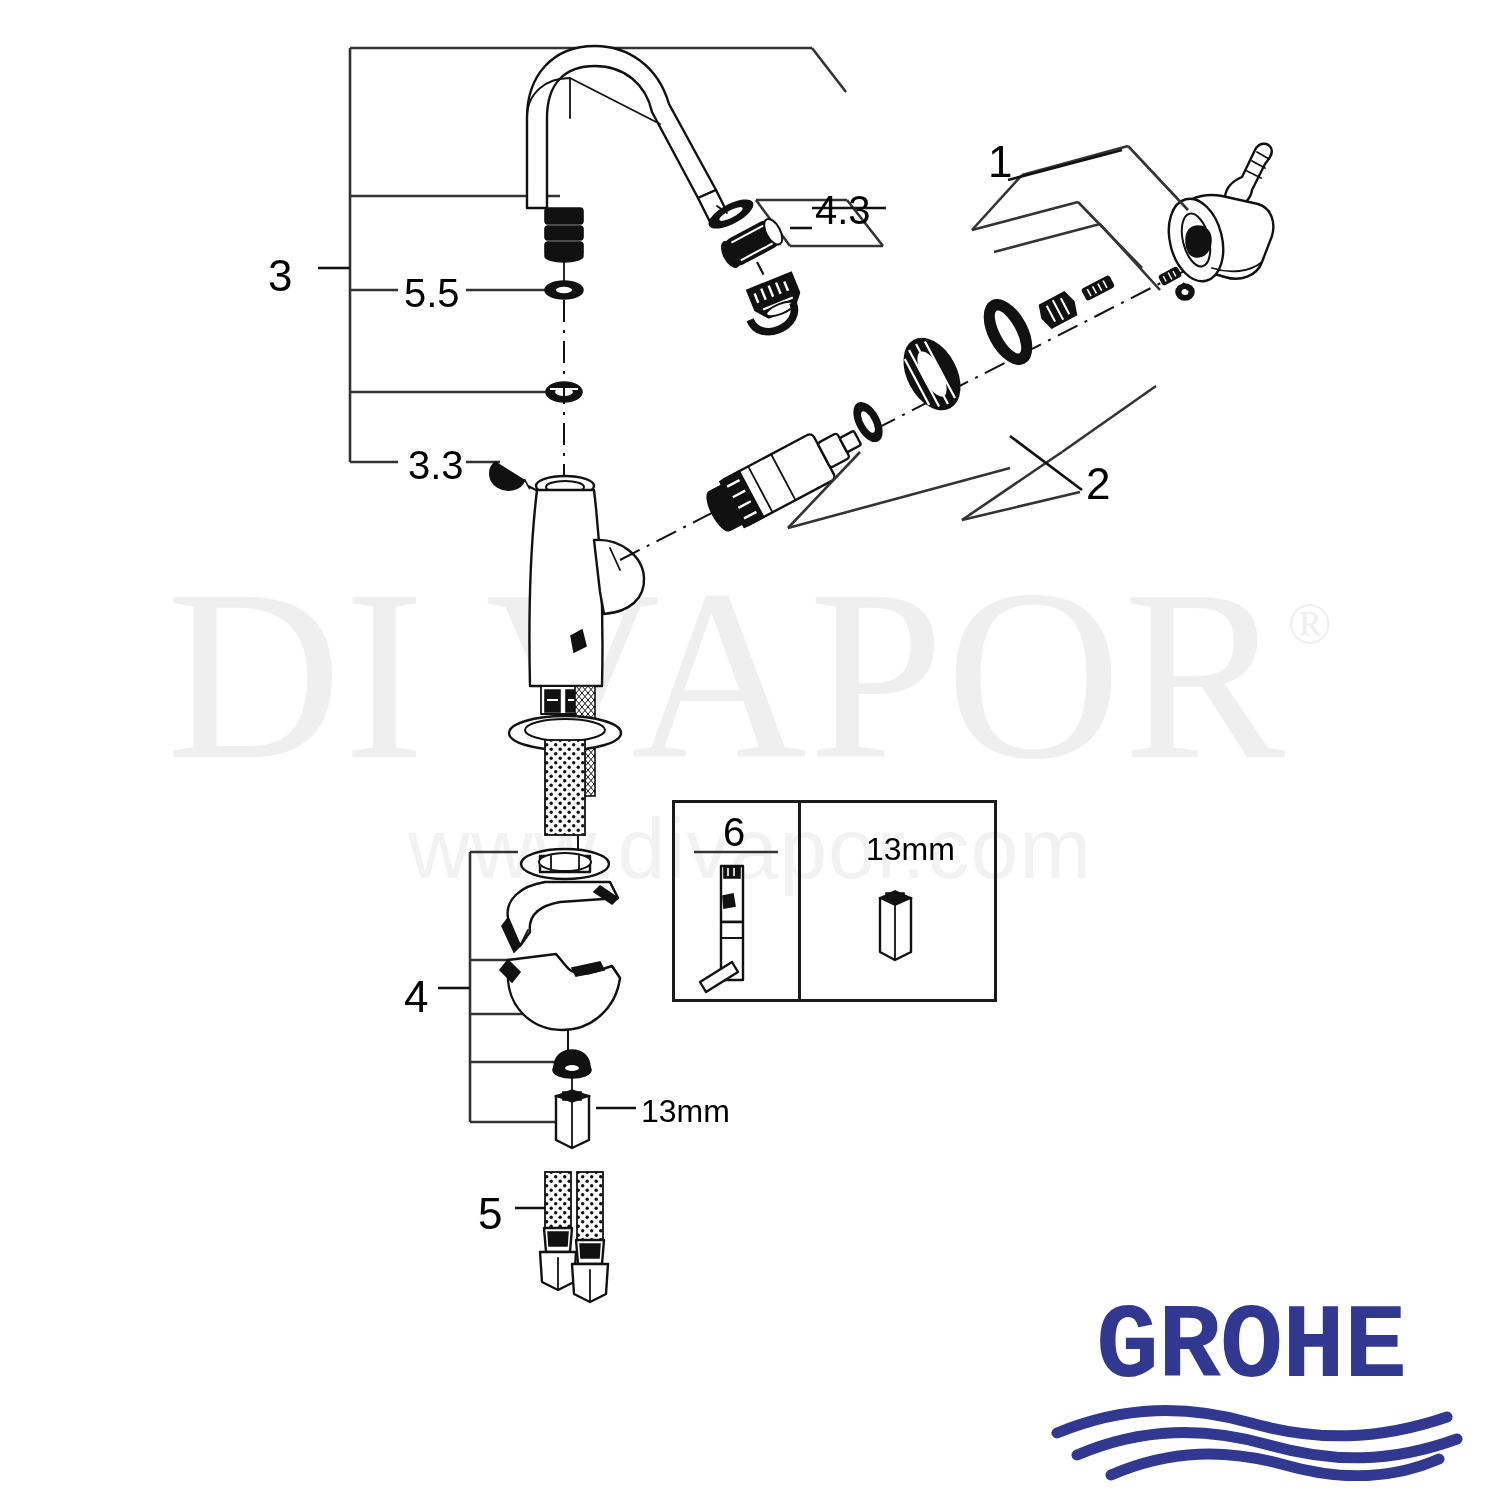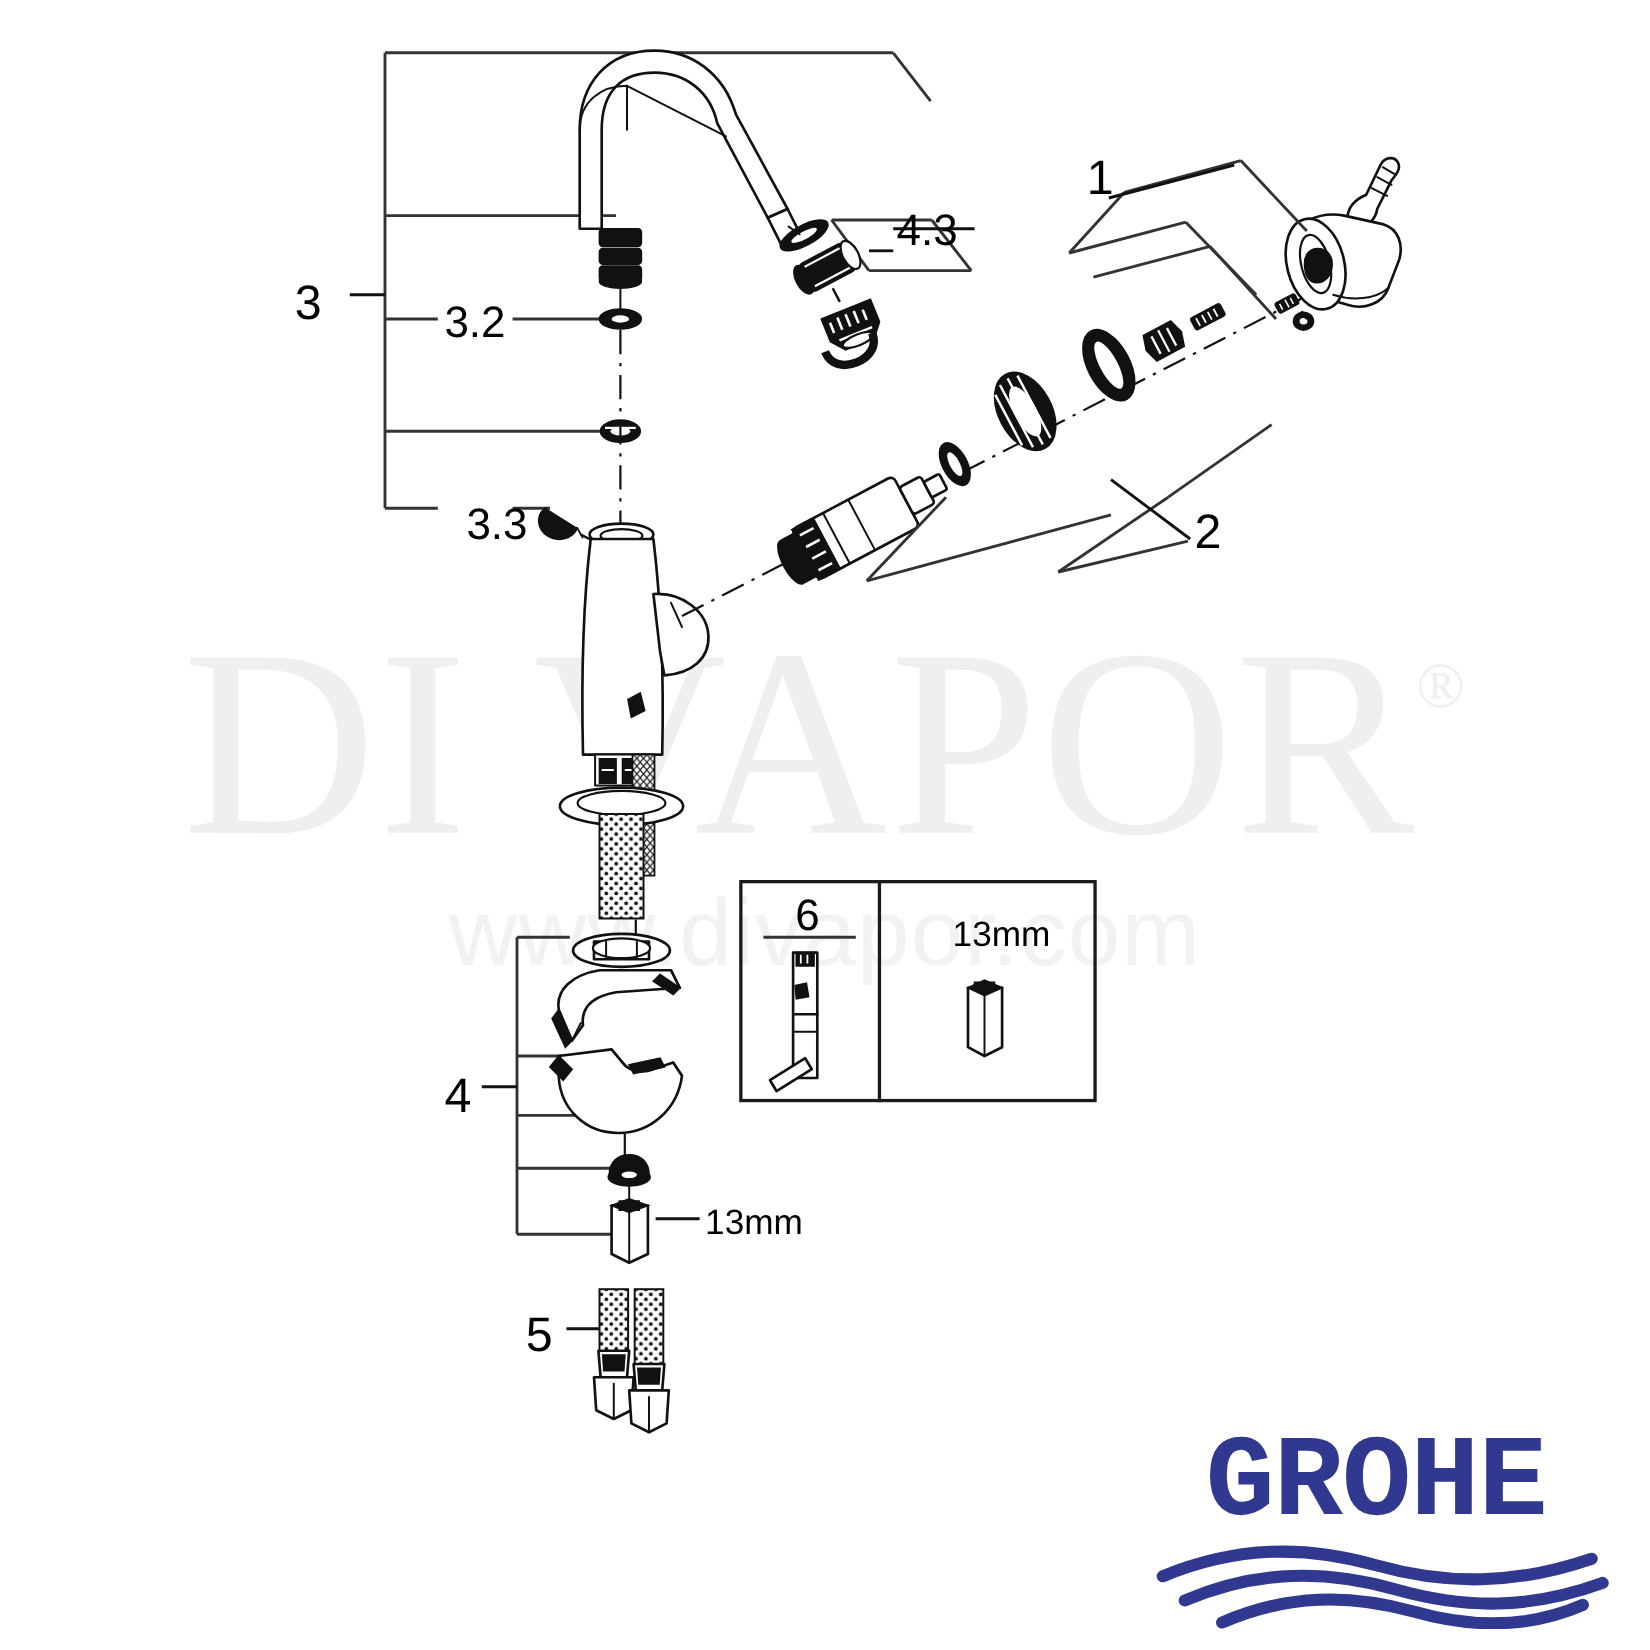--- a/index.html
+++ b/index.html
@@ -515,23 +515,23 @@
       <path class="fillk" d="M886 893 L904 893 L904 900 L886 900 Z"></path>
     </g>
 
   </svg>
 
   <div class="inset-box"></div>
   <div class="inset-divider"></div>
 
   <div class="lbl lbl-big" style="left:268px; top:254px;">3</div>
 
-  <div class="lbl lbl-mid" style="left:404px; top:273px;">3.2</div>
-
-  <div class="lbl lbl-mid" style="left:424px; top:445px;margin-top:12px;">3.3</div>
+  <div class="lbl lbl-mid" style="left:404px; top:273px;">5.5</div>
+
+  <div class="lbl lbl-mid" style="left:408px; top:445px;">3.3</div>
 
   <div class="lbl lbl-mid" style="left:815px; top:190px;">4.3</div>
 
   <div class="lbl lbl-big" style="left:988px; top:140px;">1</div>
 
   <div class="lbl lbl-big" style="left:1086px; top:462px;">2</div>
 
   <div class="lbl lbl-big" style="left:404px; top:975px;">4</div>
 
   <div class="lbl lbl-big" style="left:478px; top:1192px;">5</div>

